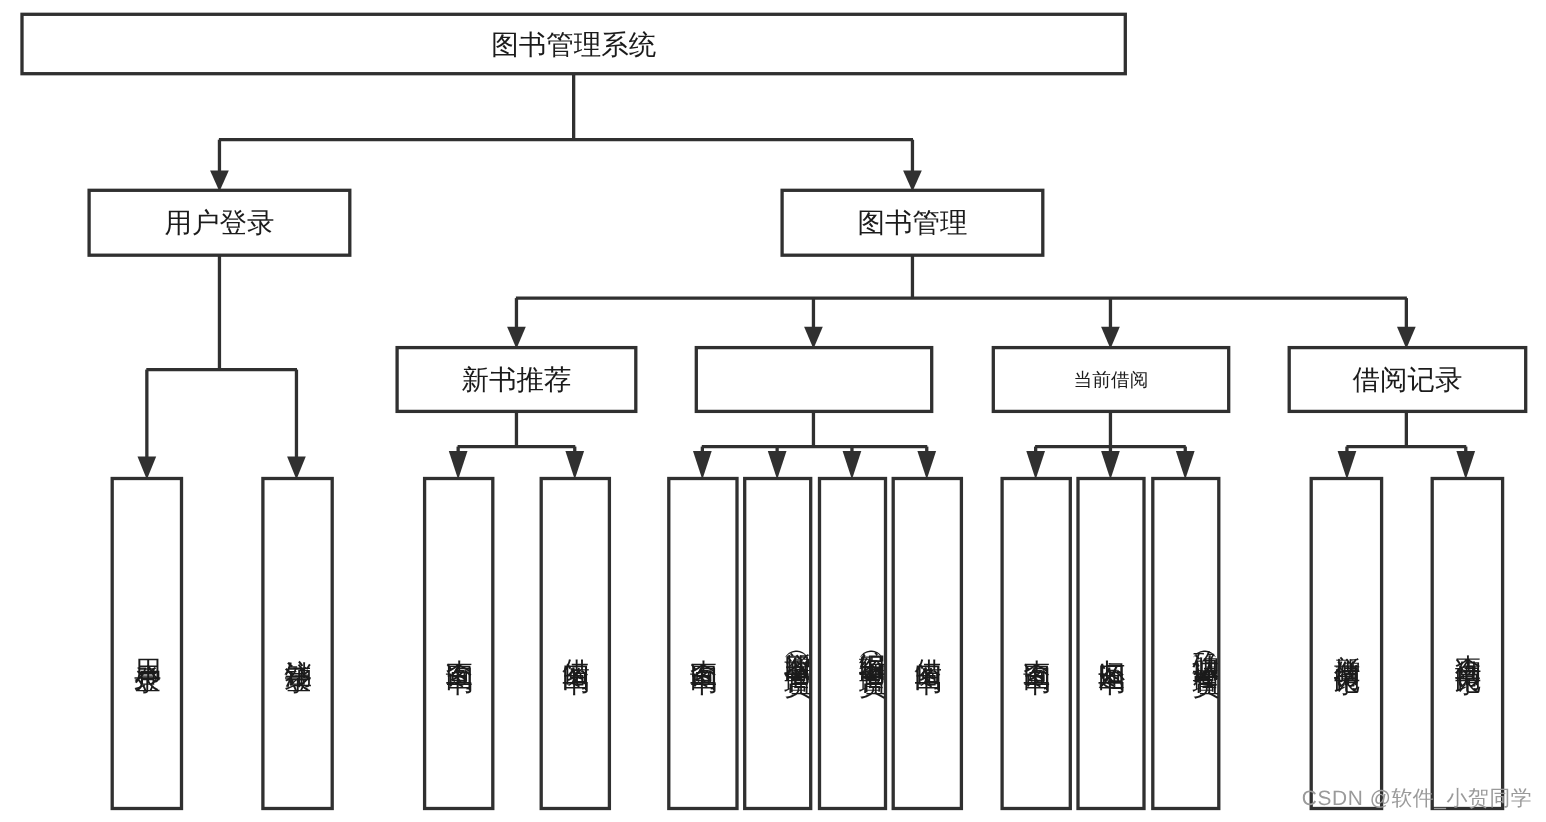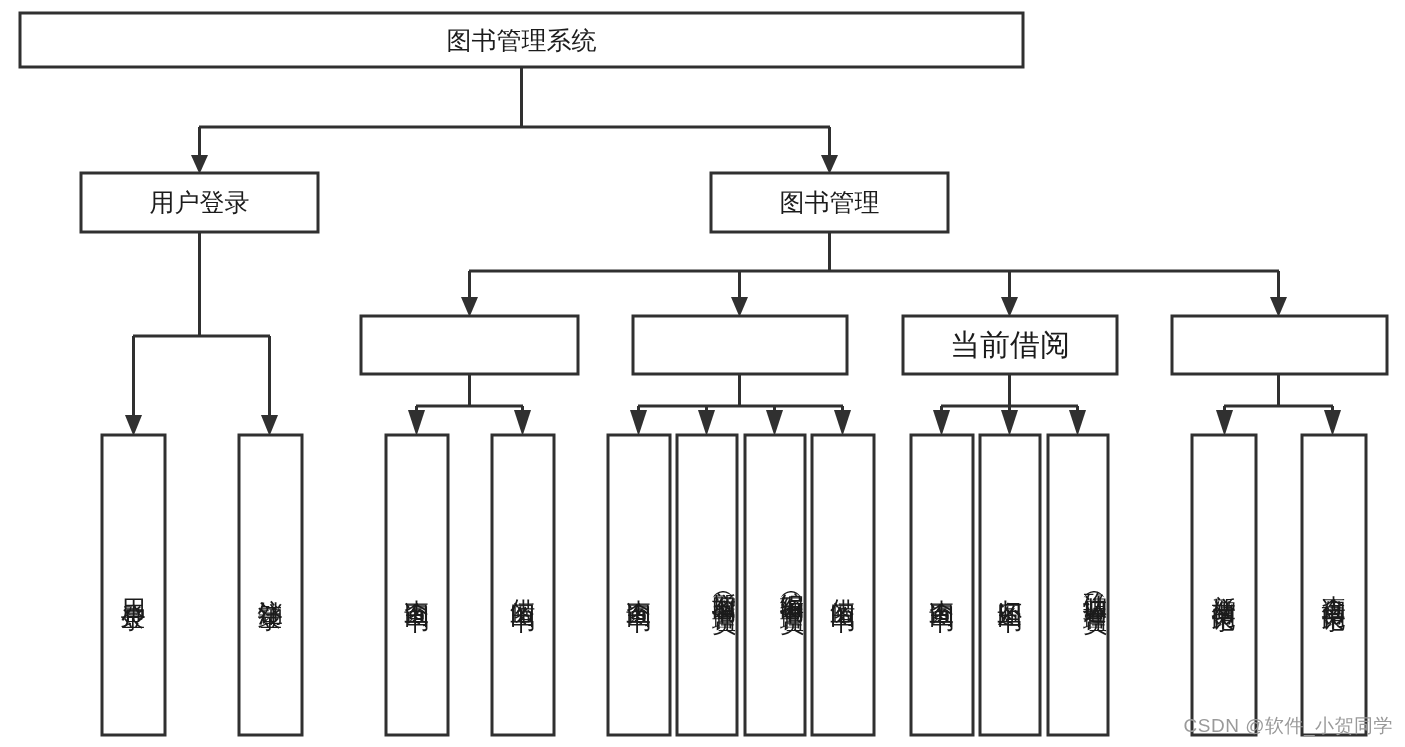--- a/index.html
+++ b/index.html
@@ -190,21 +190,23 @@
 
     <rect class="node-box" x="1192" y="435" width="64" height="300"></rect>
     <rect class="node-box" x="1302" y="435" width="64" height="300"></rect>
   </svg>
 
   <div class="hlabel" style="left:20px; top:13px; width:1003px; height:54px; font-size:25px;border-radius:16px;">图书管理系统</div>
 
   <div class="hlabel" style="left:81px; top:173px; width:237px; height:59px; font-size:25px;">用户登录</div>
   <div class="hlabel" style="left:711px; top:173px; width:237px; height:59px; font-size:25px;">图书管理</div>
 
-  <div class="hlabel" style="left:903px; top:316px; width:214px; height:58px; font-size:30px;">当前借阅</div>
+  <div class="hlabel" style="left:361px; top:316px; width:217px; height:58px; font-size:25px;">新书推荐</div>
+  <div class="hlabel" style="left:903px; top:316px; width:214px; height:58px; font-size:17px;">当前借阅</div>
+  <div class="hlabel" style="left:1172px; top:316px; width:215px; height:58px; font-size:25px;">借阅记录</div>
 
   <div class="vlabel" style="left:102px; top:435px; width:63px; height:300px;">用户登录</div>
   <div class="vlabel" style="left:239px; top:435px; width:63px; height:300px;">注销登录</div>
 
   <div class="vlabel" style="left:386px; top:435px; width:62px; height:300px;">查询图书</div>
   <div class="vlabel" style="left:492px; top:435px; width:62px; height:300px;">借阅图书</div>
 
   <div class="vlabel" style="left:608px; top:435px; width:62px; height:300px;">查询图书</div>
   <div class="vlabel" style="left:677px; top:437px; width:60px; height:296px; align-items:flex-start; font-size:24px;">新增图书（管理员）</div>
   <div class="vlabel" style="left:745px; top:437px; width:60px; height:296px; align-items:flex-start; font-size:24px;">编辑图书（管理员）</div>

